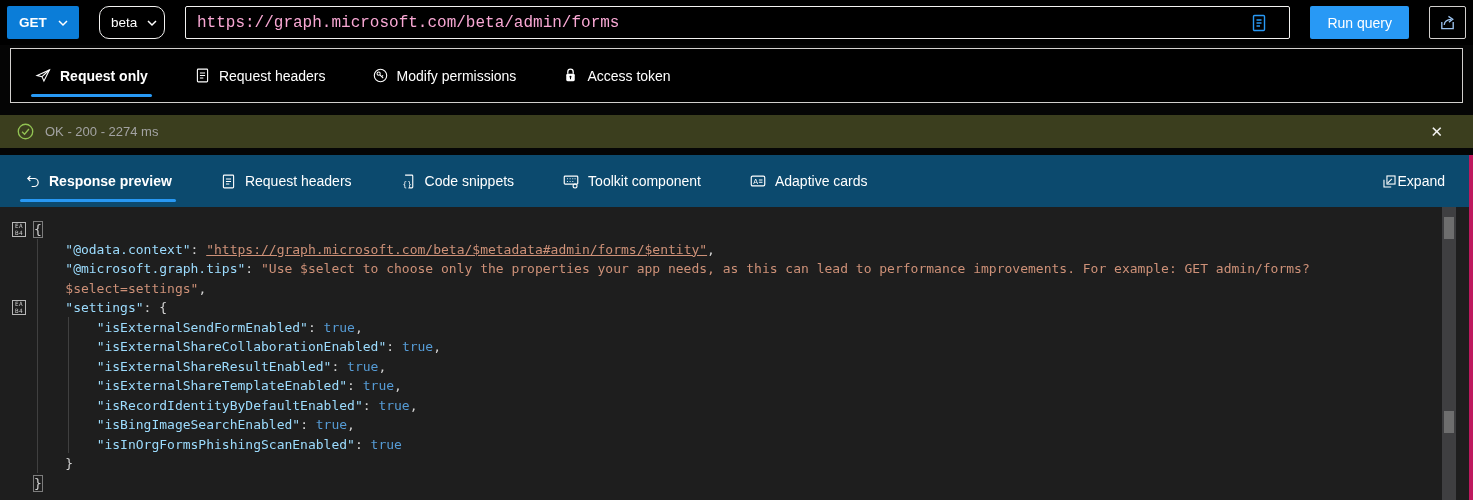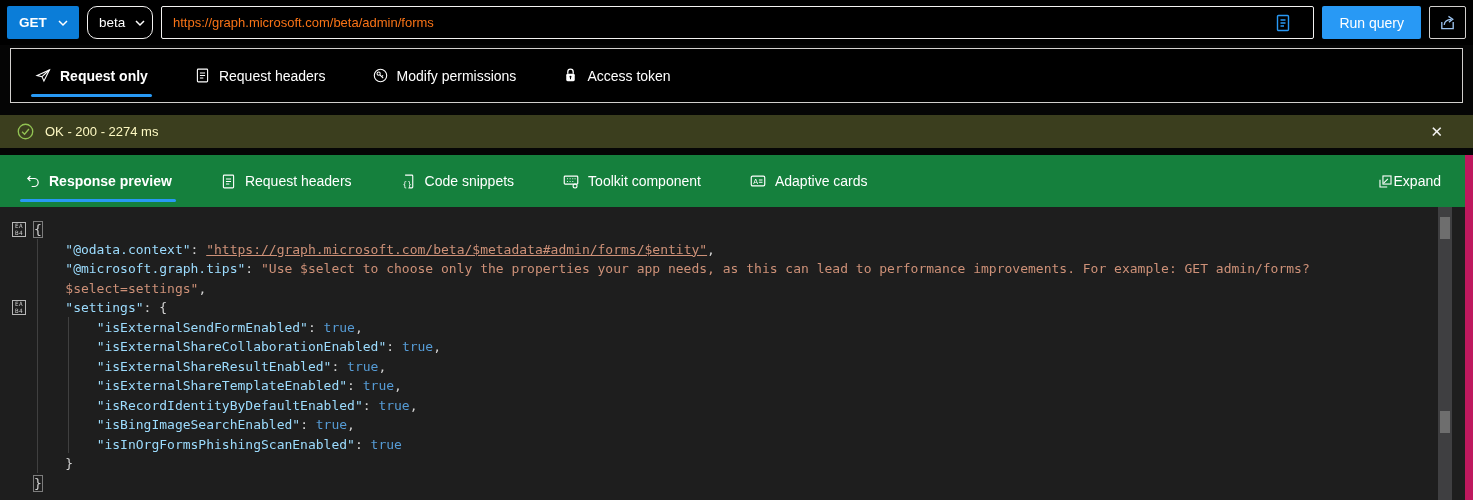--- a/index.html
+++ b/index.html
@@ -1,49 +1,49 @@
 <!DOCTYPE html>
 <html><head>
 <meta charset="utf-8">
 <style>
   * { box-sizing: border-box; margin: 0; padding: 0; }
   html,body { width:1473px; height:500px; background:#050505; overflow:hidden;
     font-family:"Liberation Sans", sans-serif; color:#ffffff; }
 
   
-  .topbar { display:flex; align-items:stretch; gap:8px; padding:6px 7px; height:45px; background:#000; }
+  .topbar { display:flex; align-items:stretch; gap:20px; padding:6px 7px; height:45px; background:#000; }
   .method-select { background:#0b7dd8; color:#fff; display:flex; align-items:center; gap:10px;
     padding:0 10px 0 12px; font-size:13.5px; font-weight:bold; border-radius:2px; width:72px; cursor:pointer; }
   .version-select { background:#000; border:1px solid #f3f2f1; color:#fff; display:flex; align-items:center;
     gap:9px; padding:0 9px 0 11px; font-size:13.5px; border-radius:10px; width:66px; cursor:pointer; }
   .url-box { flex:1; border:1px solid #f3f2f1; background:#000; display:flex; align-items:center;
     padding:0 8px 0 11px; border-radius:2px; }
-  .url-text { flex:1; font-size:13px; color:#f97316; white-space:nowrap; overflow:hidden; }
+  .url-text { flex:1; font-size:16px; color:#f9a8d4; white-space:nowrap; overflow:hidden;font-family:Liberation Mono, monospace; }
   .run-btn { background:#2899f5; color:#fff; border:none; font-family:inherit; font-size:14px;
     padding:0 17px; border-radius:2px; cursor:pointer; }
   .icon-btn { width:37px; background:#000; border:1px solid #d2d0ce; border-radius:2px;
     display:flex; align-items:center; justify-content:center; cursor:pointer; }
 
   
   .req-tabs { margin:3px 10px 0 10px; height:55px; border:1px solid #d2d0ce;
     display:flex; align-items:center; gap:10px; padding:0 6px; background:#000; }
   .tab { position:relative; height:100%; display:flex; align-items:center; gap:8px;
     padding:0 18px; font-size:14px; color:#ffffff; cursor:pointer; white-space:nowrap; }
   .tab.selected { font-weight:bold; }
   .tab.selected::after { content:""; position:absolute; left:14px; right:14px; bottom:5px;
     height:3px; border-radius:2px; background:#2899f5; }
 
   
   .status-bar { margin-top:12px; height:33px; background:#3b3e1e; display:flex; align-items:center;
     padding:0 16px; gap:10px; }
-  .status-text { font-size:13px; color:#fef9c3; }
+  .status-text { font-size:13px; color:#a3a3a3; }
   .status-close { margin-left:auto; font-size:15px; color:#f3f2f1; cursor:pointer; padding:0 14px; }
 
   
-  .response-panel { margin-top:7px; height:345px; background:#15803d; border-right:8px solid #be185d; }
+  .response-panel { margin-top:7px; height:345px; background:#0c4a6e; border-right:4px solid #be185d; }
   .resp-tabs { height:52px; display:flex; align-items:center; gap:12px; padding:0 6px; }
   .expand-btn { margin-left:auto; display:flex; align-items:center; font-size:14px;
     padding:0 18px; cursor:pointer; height:100%; }
 
   
   .editor { position:relative; height:293px; background:#1e1e1e; padding-top:13px; overflow:hidden; }
   .code-line { height:19.5px; line-height:19.5px; white-space:pre; display:flex;
     font-family:"DejaVu Sans Mono","Liberation Mono",monospace; font-size:13px; }
   .gutter { display:inline-flex; width:34px; flex:0 0 34px; justify-content:flex-start;
     align-items:center; padding-left:12px; }

